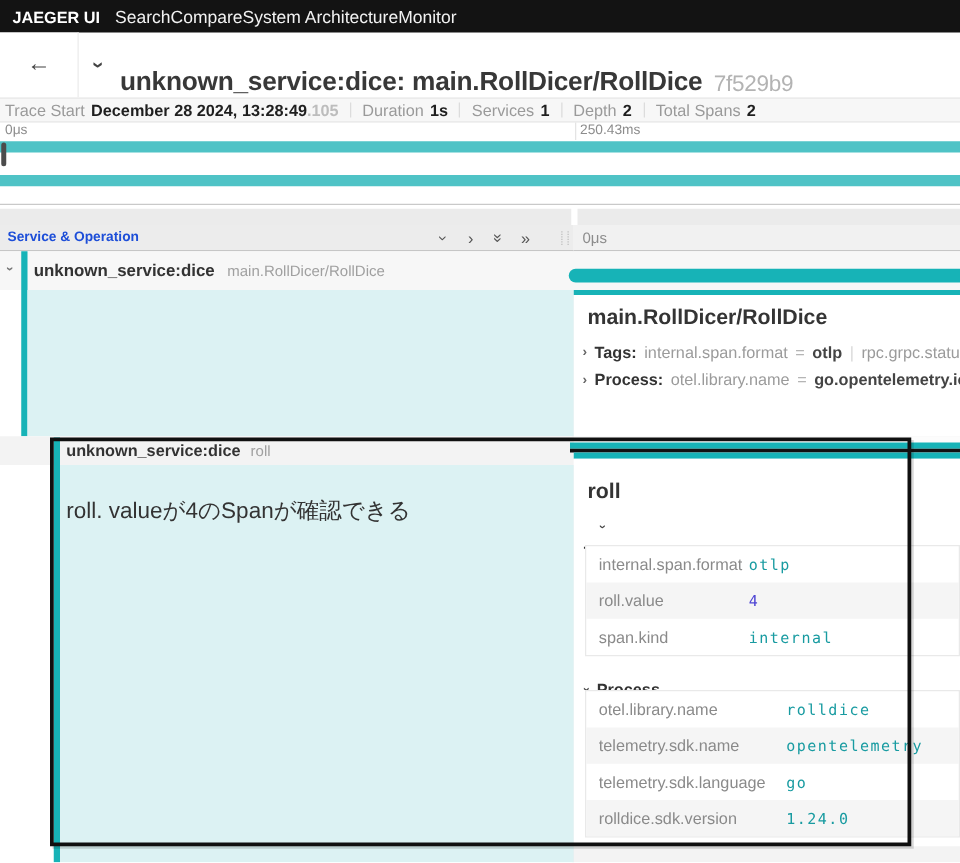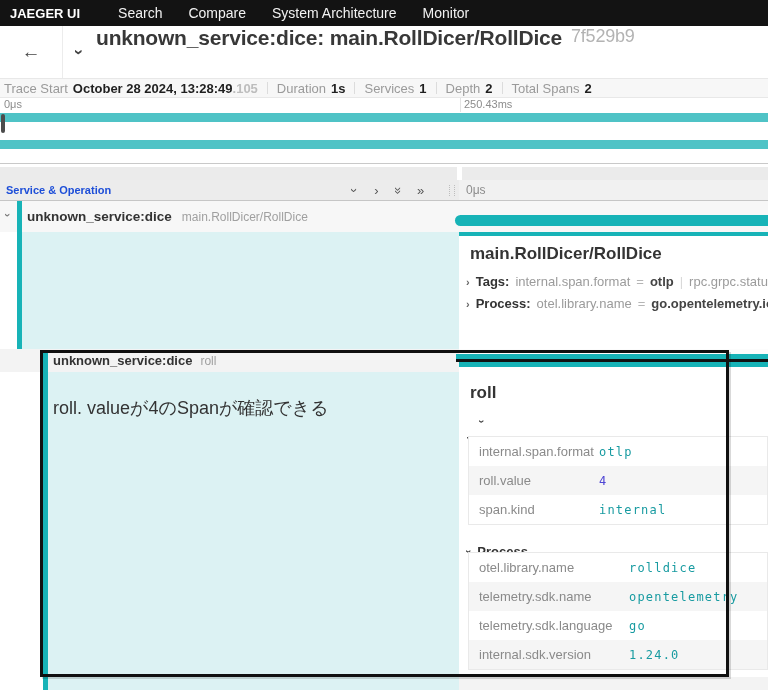--- a/index.html
+++ b/index.html
@@ -1,28 +1,28 @@
 <!DOCTYPE html>
 <html><head>
 <meta charset="utf-8">
 <style>
   html,body{margin:0;padding:0;background:#fff;}
   #app{position:relative;width:768px;height:690px;overflow:hidden;
        font-family:"Liberation Sans","DejaVu Sans",sans-serif;color:#333;background:#fff;}
   .abs{position:absolute;}
   .nowrap{white-space:nowrap;overflow:hidden;}
   
-  .nav{left:0;top:0;width:768px;height:26px;background:#131313;display:flex;align-items:center;gap:26px;padding-left:10px;box-sizing:border-box;}
+  .nav{left:0;top:0;width:768px;height:26px;background:#131313;display:flex;align-items:center;padding-left:10px;box-sizing:border-box;}
   .nav .brand{color:#fff;font-weight:bold;font-size:13px;margin-right:12px;}
   .nav .navitem{color:#f2f2f2;font-size:14px;cursor:pointer;}
   
   .backbox{left:0;top:26px;width:62px;height:52px;border-right:1px solid #ececec;display:flex;align-items:center;justify-content:center;font-size:19px;color:#444;cursor:pointer;background:#fff;}
   .chev{display:inline-block;transform:rotate(90deg);}
   .hchev{left:66px;top:26px;width:26px;height:52px;display:flex;align-items:center;justify-content:center;font-size:17px;font-weight:bold;color:#444;cursor:pointer;}
-  .htitle{left:96px;top:26px;height:52px;display:flex;align-items:flex-start;font-size:21px;font-weight:600;color:#383838;letter-spacing:-0.2px;white-space:nowrap;}
+  .htitle{left:96px;top:26px;height:52px;display:flex;align-items:flex-end;font-size:21px;font-weight:600;color:#383838;letter-spacing:-0.2px;white-space:nowrap;}
   .traceid{font-size:18px;font-weight:400;color:#b3b3b3;margin-left:9px;}
   
   .summary{left:0;top:78px;width:768px;height:20px;background:#f7f7f7;border-top:1px solid #e8e8e8;border-bottom:1px solid #e8e8e8;box-sizing:border-box;display:flex;align-items:center;padding-left:4px;font-size:13px;white-space:nowrap;}
   .slabel{color:#9a9a9a;}
   .sval{color:#1f1f1f;font-weight:bold;margin-left:5px;}
   .sms{color:#bdbdbd;font-weight:bold;}
   .sdiv{width:1px;height:12px;background:#dcdcdc;margin:0 9px;}
   
   .tick{top:98px;font-size:11px;color:#8c8c8c;}
   .gridline{left:460px;top:98px;width:1px;height:66px;background:#e4e4e4;}
@@ -106,21 +106,21 @@
   <div class="abs hchev">
     <span class="chev">›</span>
   </div>
   <div class="abs htitle">
     <span>unknown_service:dice: main.RollDicer/RollDice</span>
     <span class="traceid">7f529b9</span>
   </div>
 
   <div class="abs summary">
     <span class="slabel">Trace Start</span>
-    <span class="sval">October 28 2024, 13:28:49</span>
+    <span class="sval">December 28 2024, 13:28:49</span>
     <span class="sms">.105</span>
     <span class="sdiv"></span>
     <span class="slabel">Duration</span>
     <span class="sval">1s</span>
     <span class="sdiv"></span>
     <span class="slabel">Services</span>
     <span class="sval">1</span>
     <span class="sdiv"></span>
     <span class="slabel">Depth</span>
     <span class="sval">2</span>
@@ -235,21 +235,21 @@
       </div>
       <div class="kvrow">
         <span class="kvkey">telemetry.sdk.name</span>
         <span class="kvval">opentelemetry</span>
       </div>
       <div class="kvrow">
         <span class="kvkey">telemetry.sdk.language</span>
         <span class="kvval">go</span>
       </div>
       <div class="kvrow">
-        <span class="kvkey">internal.sdk.version</span>
+        <span class="kvkey">rolldice.sdk.version</span>
         <span class="kvval">1.24.0</span>
       </div>
     </div>
   </div>
   <div class="abs d2below"></div>
 
   <div class="abs annbox"></div>
 
 </div>
 

